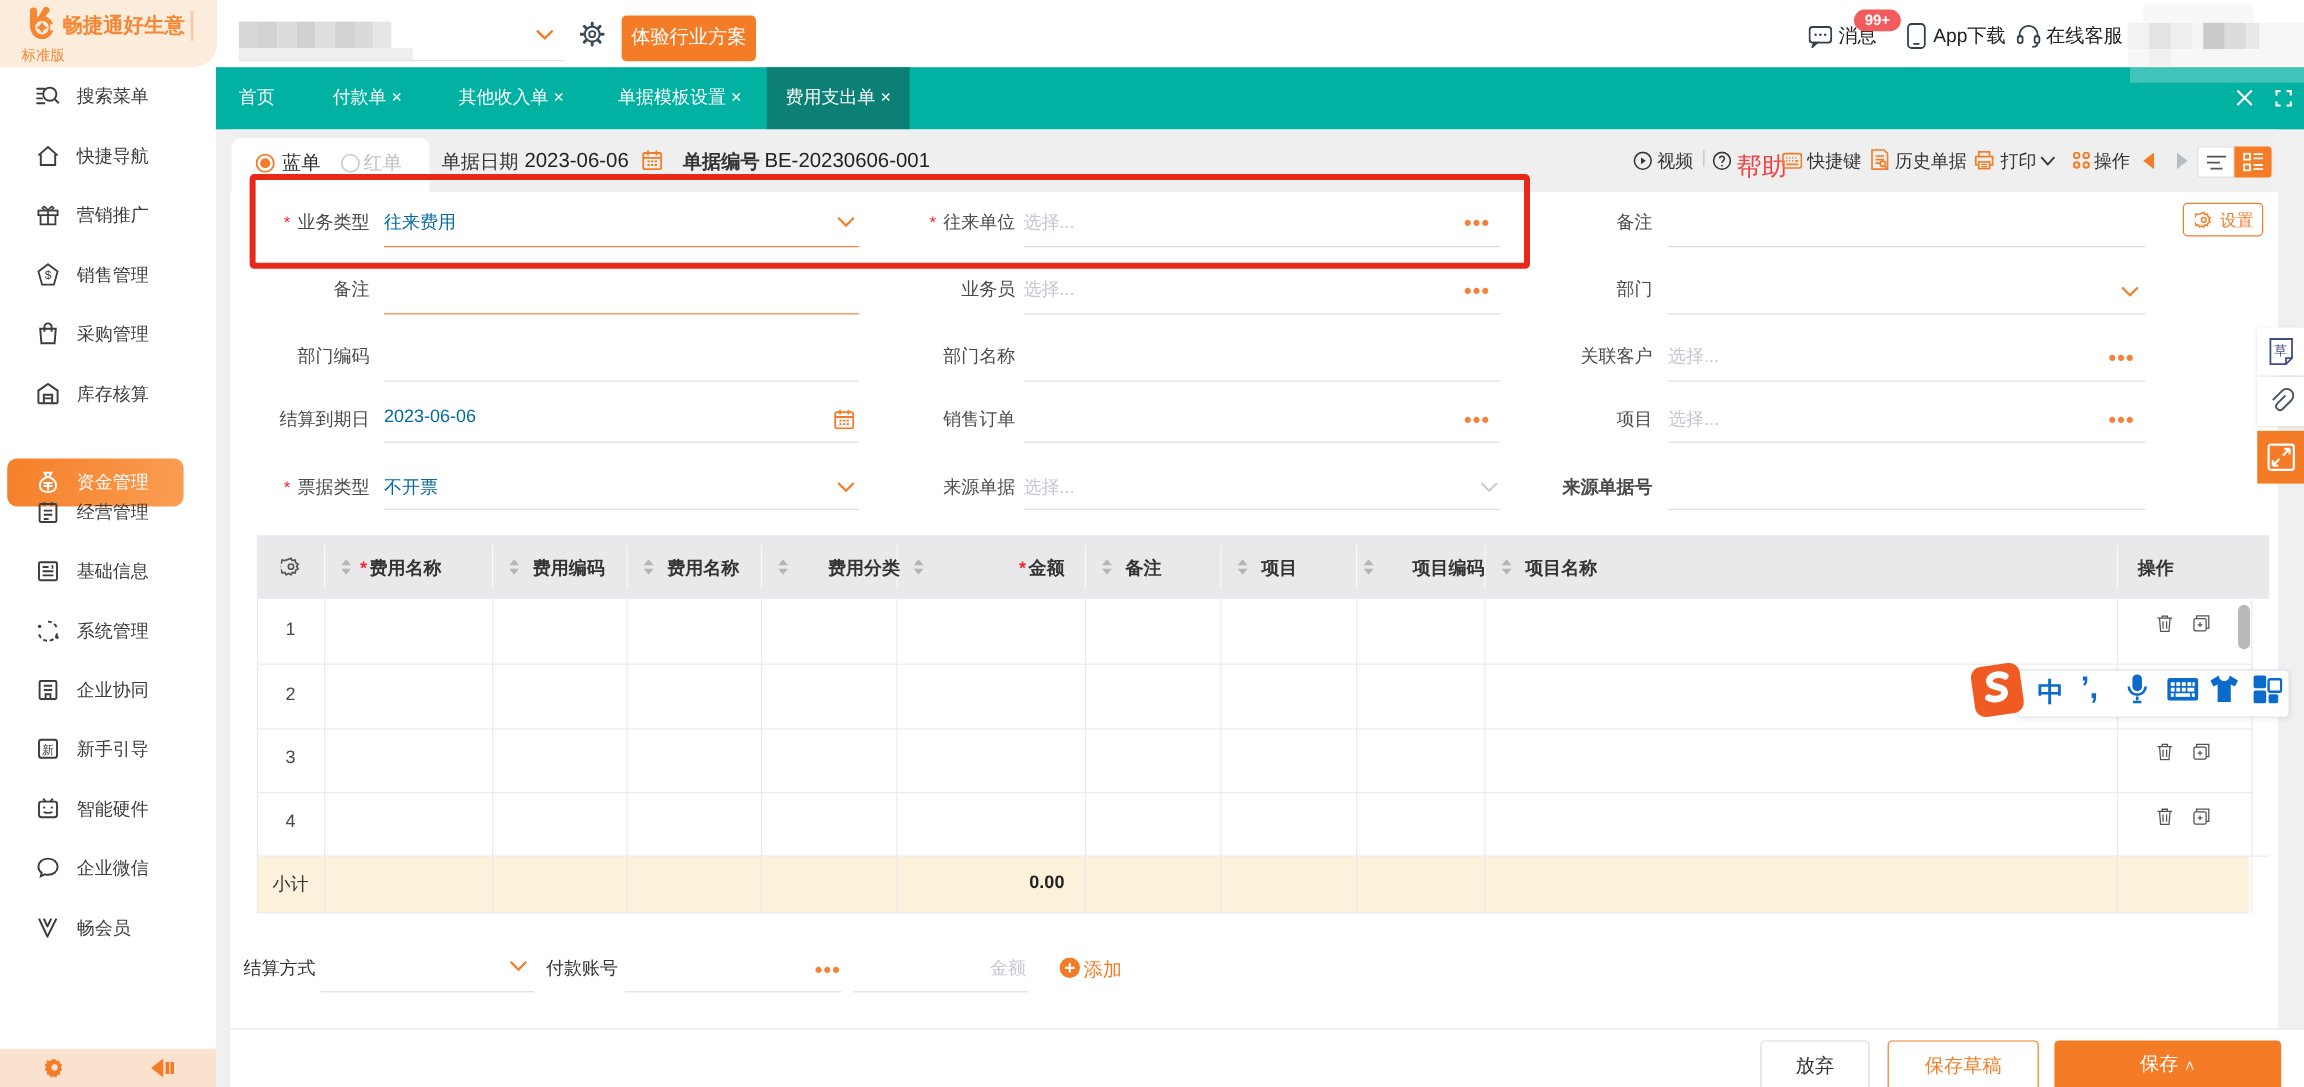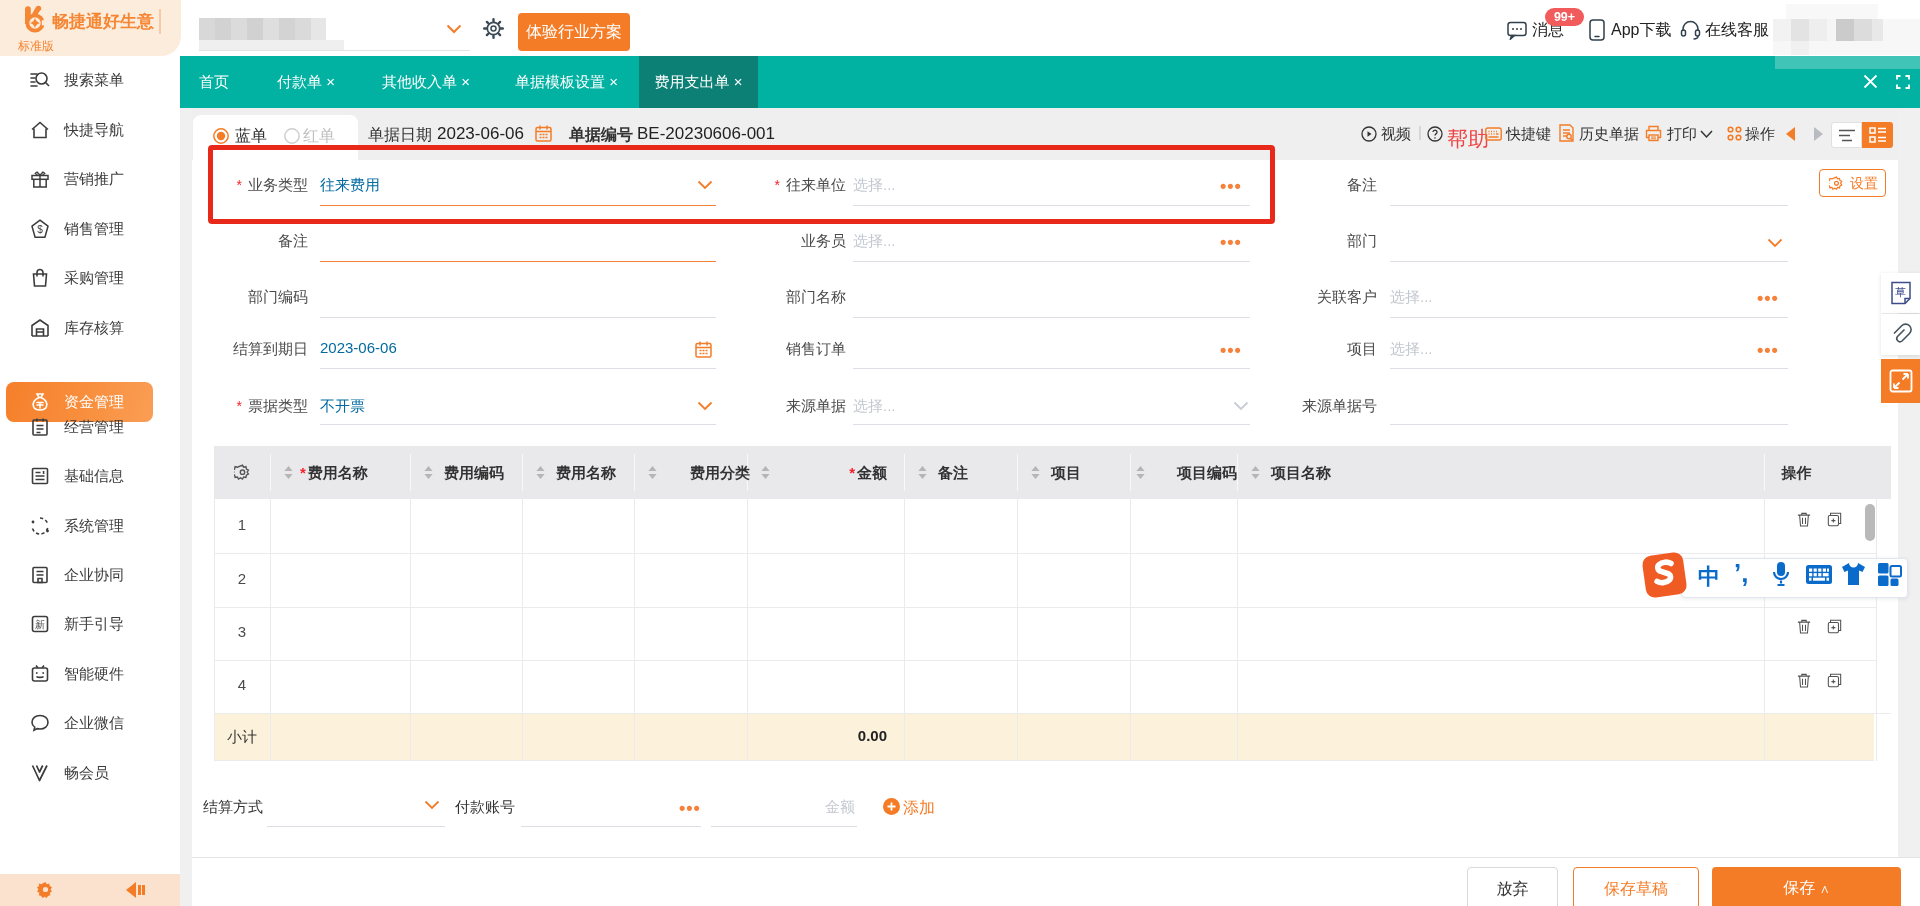--- a/index.html
+++ b/index.html
@@ -269,21 +269,21 @@
   <svg class="abs" style="left:505px;top:293px;" width="16" height="10" viewBox="0 0 16 10" fill="none" stroke="#f57c27" stroke-width="1.8">
       <path d="M1.5 1.5L8 8l6.5-6.5"></path>
     </svg>
   <div class="ul" style="left:128px;top:316px;width:396px;"></div>
   <div class="lbl" style="left:500px;top:289px;width:154px;text-align:right;">来源单据</div>
   <div class="ph" style="left:661px;top:289px;">选择...</div>
   <svg class="abs" style="left:1041px;top:293px;" width="16" height="10" viewBox="0 0 16 10" fill="none" stroke="#c8ccd4" stroke-width="1.8">
       <path d="M1.5 1.5L8 8l6.5-6.5"></path>
     </svg>
   <div class="ul" style="left:661px;top:316px;width:397px;"></div>
-  <div class="lbl" style="left:1000px;top:289px;width:185px;text-align:right;">来源单据号</div>
+  <div class="lbl" style="left:1000px;top:289px;width:185px;text-align:right;font-weight:bold;">来源单据号</div>
   <div class="ul" style="left:1198px;top:316px;width:398px;"></div>
 
   <div class="abs" style="left:1627px;top:61px;width:67px;height:28px;border:1px solid #f57c27;border-radius:4px;color:#f57c27;font-size:14px;">
     <svg style="position:absolute;left:9px;top:6px;" width="15" height="15" viewBox="0 0 17 17">
         <path fill="none" stroke="#f57c27" stroke-width="1.4" d="M8.5 1.2l1.1 2 2.3-.5.5 2.3 2 1.1-1.2 2 1.2 2-2 1.1-.5 2.3-2.3-.5-1.1 2-2-1.2-2 1.2-1.1-2-2.3.5-.5-2.3-2-1.1 1.2-2-1.2-2 2-1.1.5-2.3 2.3.5z"></path>
         <circle cx="8.5" cy="8.2" r="2.2" fill="none" stroke="#f57c27" stroke-width="1.4"></circle>
       </svg>
     <span style="position:absolute;left:30px;top:5px;">设置</span>
   </div>
 

